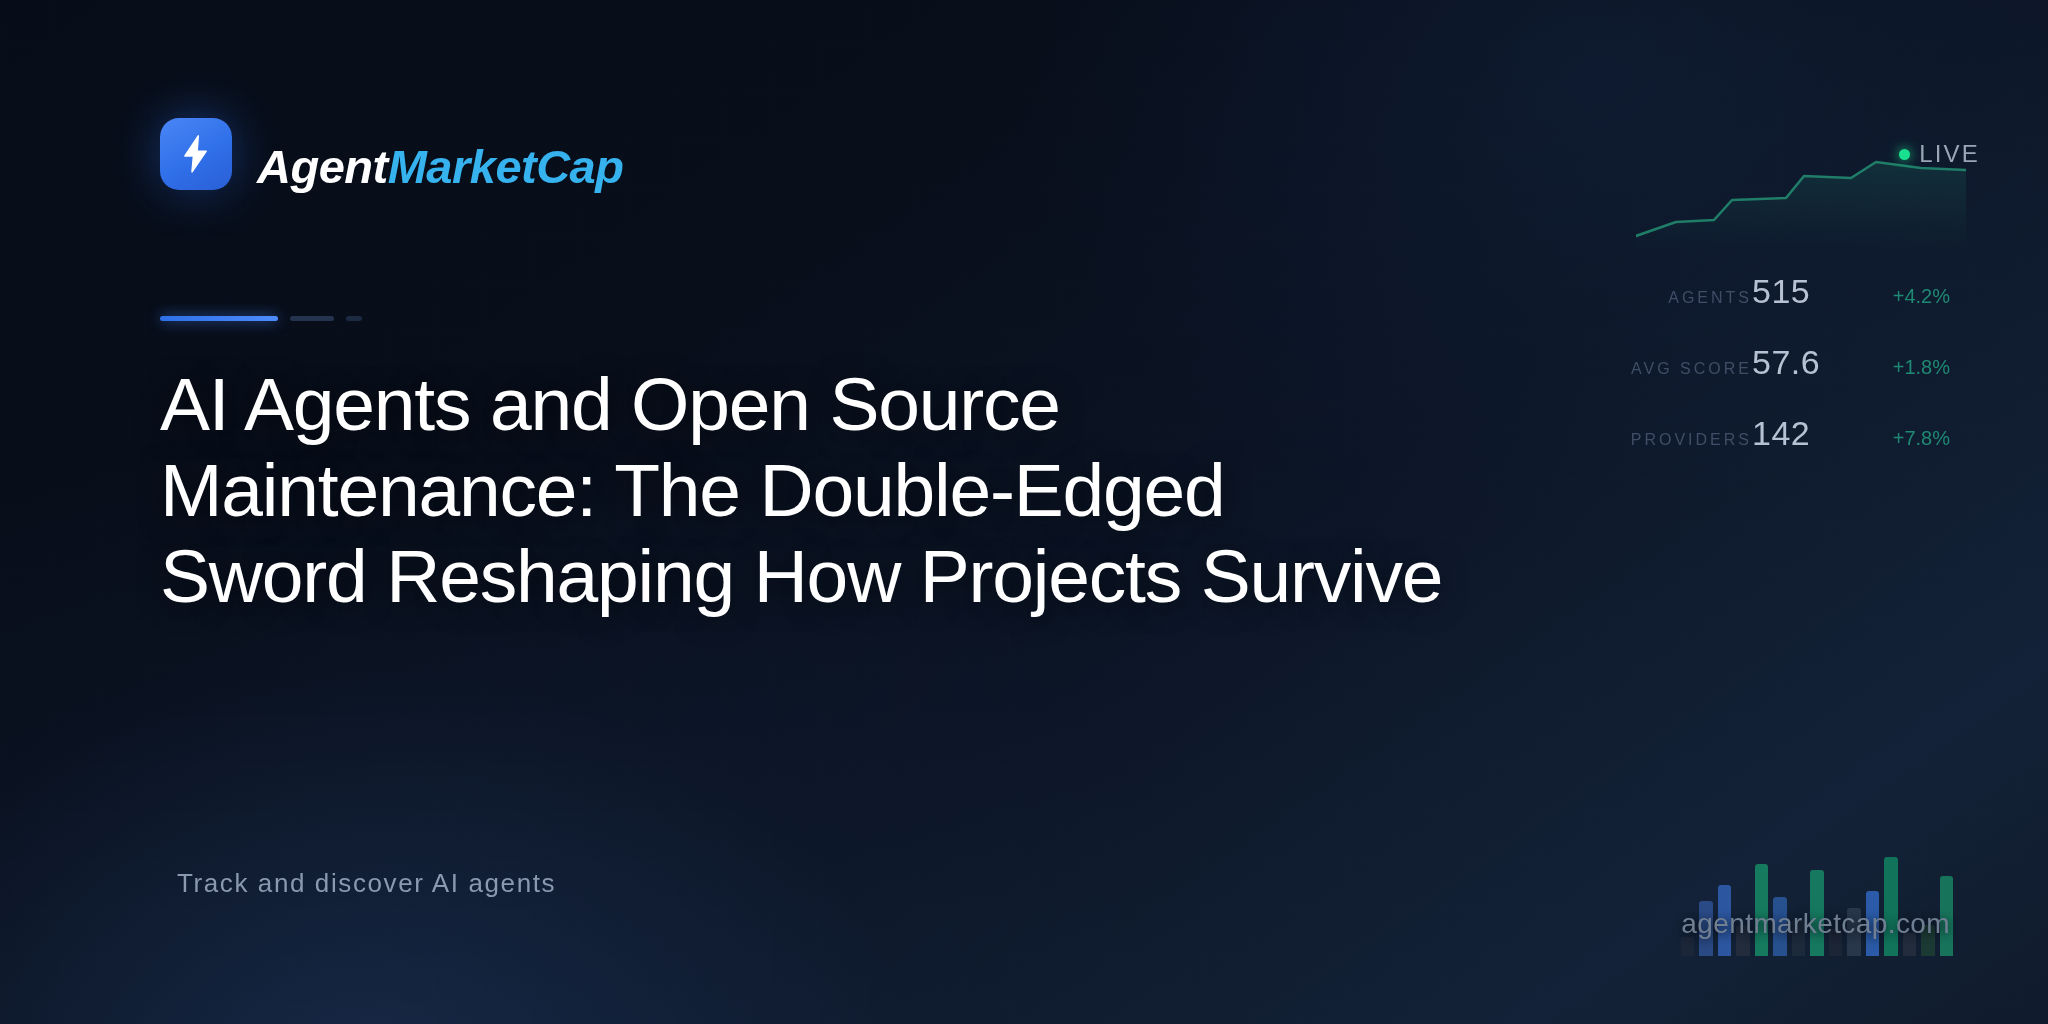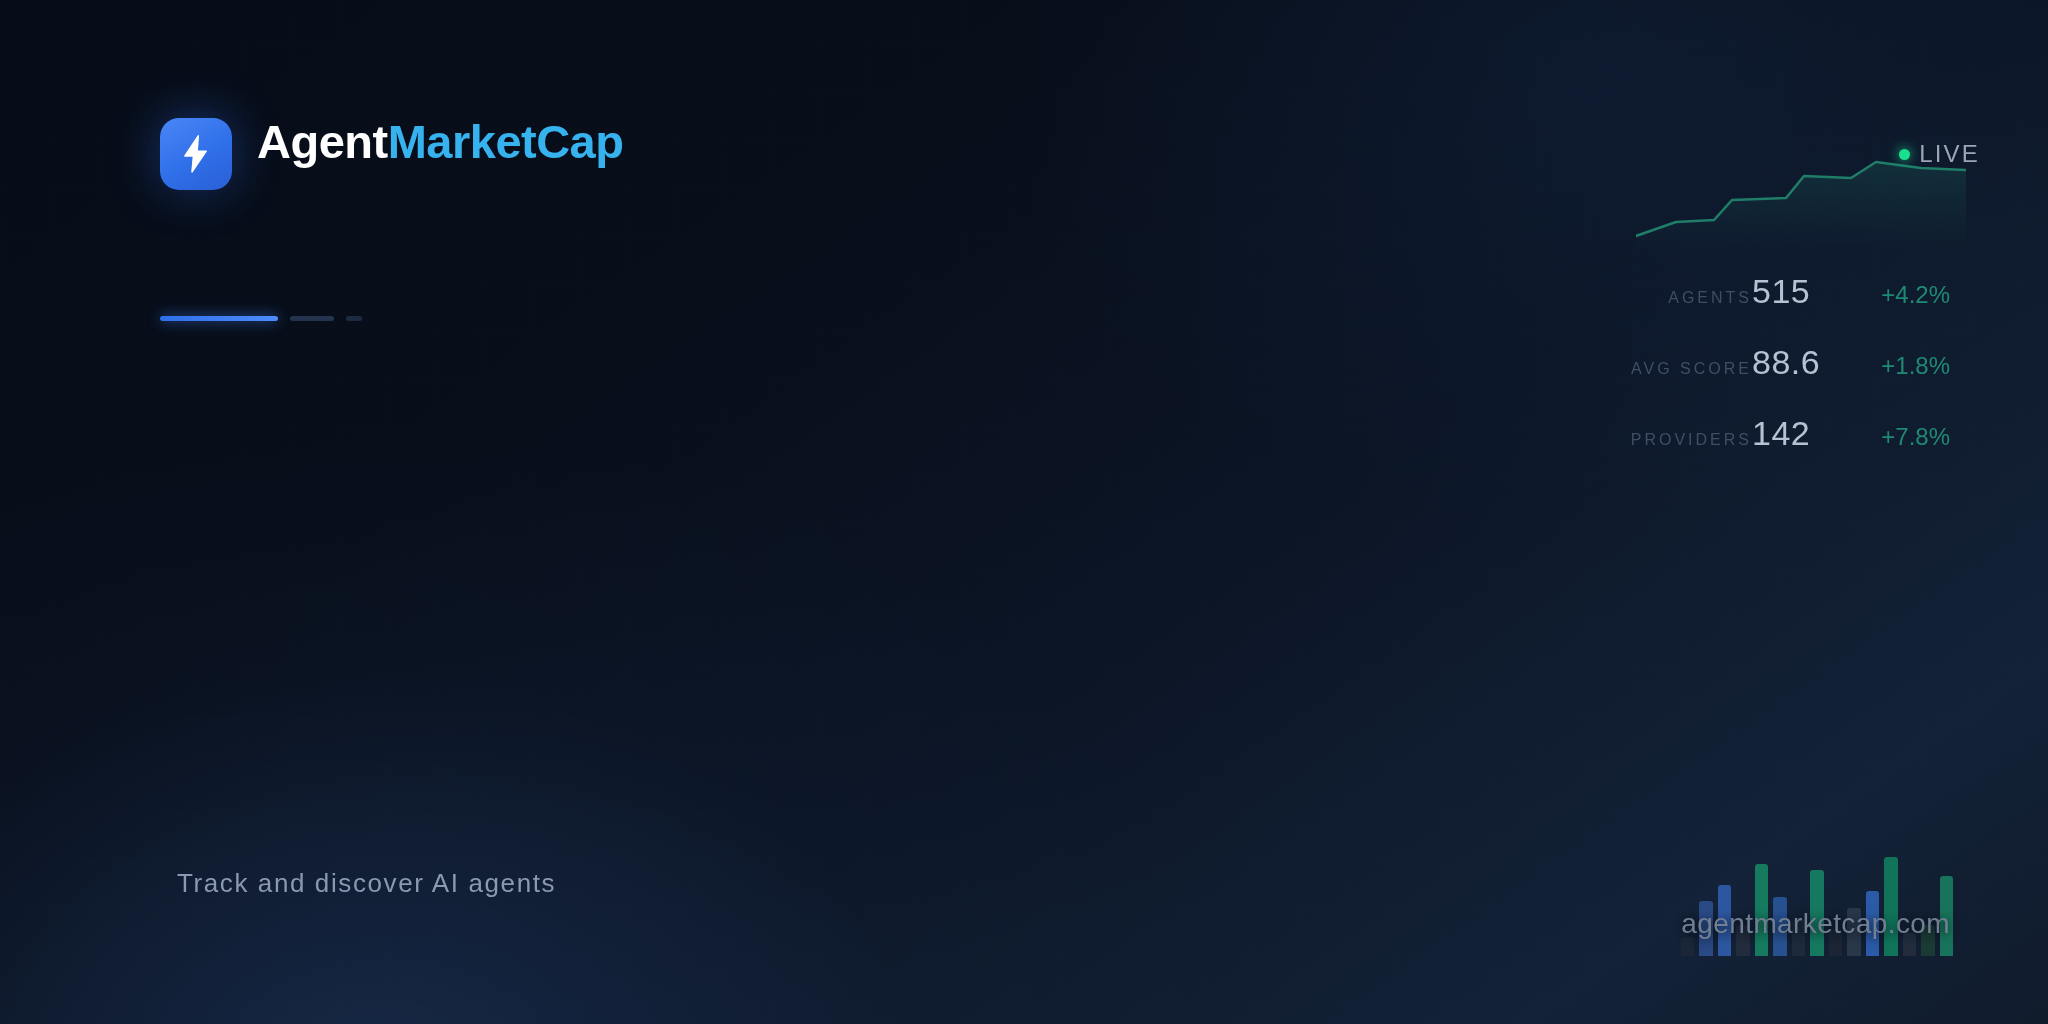--- a/index.html
+++ b/index.html
@@ -29,21 +29,21 @@
       linear-gradient(0deg, rgba(255,255,255,0.012) 1px, transparent 1px),
       linear-gradient(90deg, rgba(255,255,255,0.012) 1px, transparent 1px);
     background-size: 64px 48px, 48px 64px;
     opacity:.5;
     pointer-events:none;
   }
 
   
   .brand {
     position:absolute; left:160px; top:118px;
-    display:flex; align-items:flex-start; gap:25px;
+    display:flex; align-items:flex-end; gap:25px;font-style:italic;
   }
   .logo-tile {
     width:72px; height:72px; border-radius:19px;
     background:linear-gradient(150deg,#4a86f7 0%,#2f6fe8 55%,#2a5fd6 100%);
     box-shadow:0 0 46px rgba(50,110,235,0.45), 0 6px 18px rgba(0,0,0,0.5);
     display:flex; align-items:center; justify-content:center;
     flex:none;
   }
   .logo-tile svg { display:block; }
   .brand-text {
@@ -119,21 +119,21 @@
     color:#3f4e66; font-size:16px; letter-spacing:3px; font-weight:400;
     text-align:right; white-space:nowrap;
     flex:1 1 auto;
   }
   .stat-value {
     color:#b6c2d4; font-size:34px; font-weight:400;
     width:116px; text-align:left; white-space:nowrap;
     letter-spacing:.5px;
   }
   .stat-delta {
-    color:#1f8a73; font-size:24px; font-weight:400;
+    color:#1f8a73; font-size:20px; font-weight:400;
     width:82px; text-align:right; white-space:nowrap;
   }
 
   
   .footer-viz {
     position:absolute; right:95px; bottom:68px;
     width:272px; height:105px;
   }
   .bars {
     position:absolute; inset:0;
@@ -167,20 +167,21 @@
     </div>
     <div class="brand-text"><span class="brand-a">Agent</span><span class="brand-b">MarketCap</span></div>
   </div>
 
   <div class="accents">
     <div class="acc acc1" style="width: 118px;"></div>
     <div class="acc acc2" style="width: 44px;"></div>
     <div class="acc acc3" style="width: 16px;"></div>
   </div>
 
+  <h1 class="headline">AI Agents and Open Source Maintenance: The Double-Edged Sword Reshaping How Projects Survive</h1>
 
   <div class="tagline">Track and discover AI agents</div>
 
   <div class="spark-wrap" style="right:82px; left:auto; top:150px;">
     <svg width="330" height="100" viewBox="0 0 330 100" preserveAspectRatio="none">
       <defs>
         <linearGradient id="sparkFill" x1="0" y1="0" x2="0" y2="1">
           <stop offset="0%" stop-color="#1f7d68" stop-opacity="0.22"></stop>
           <stop offset="100%" stop-color="#1f7d68" stop-opacity="0.0"></stop>
         </linearGradient>
@@ -198,21 +199,21 @@
   <div class="stat-rows">
 
     <div class="stat-row">
       <span class="stat-label">AGENTS</span>
       <span class="stat-value">515</span>
       <span class="stat-delta">+4.2%</span>
     </div>
 
     <div class="stat-row">
       <span class="stat-label">AVG SCORE</span>
-      <span class="stat-value">88.6</span>
+      <span class="stat-value">57.6</span>
       <span class="stat-delta">+1.8%</span>
     </div>
 
     <div class="stat-row">
       <span class="stat-label">PROVIDERS</span>
       <span class="stat-value">142</span>
       <span class="stat-delta">+7.8%</span>
     </div>
 
   </div>

